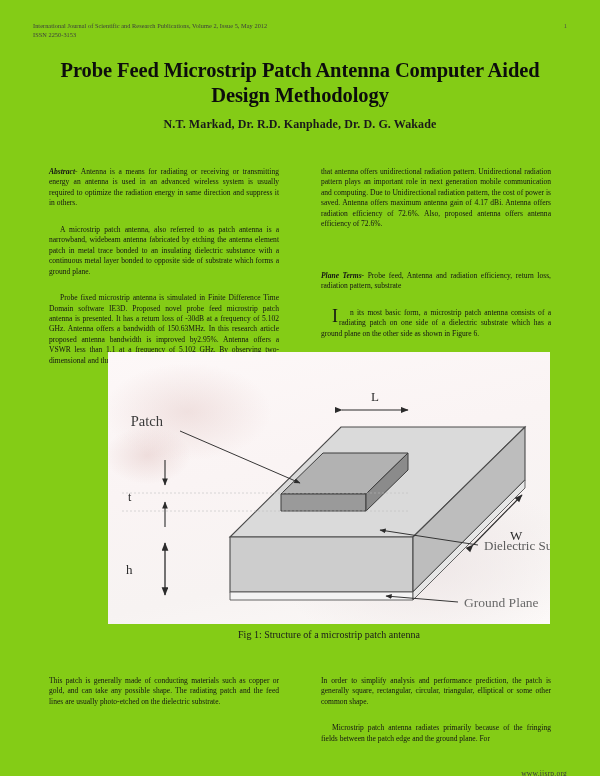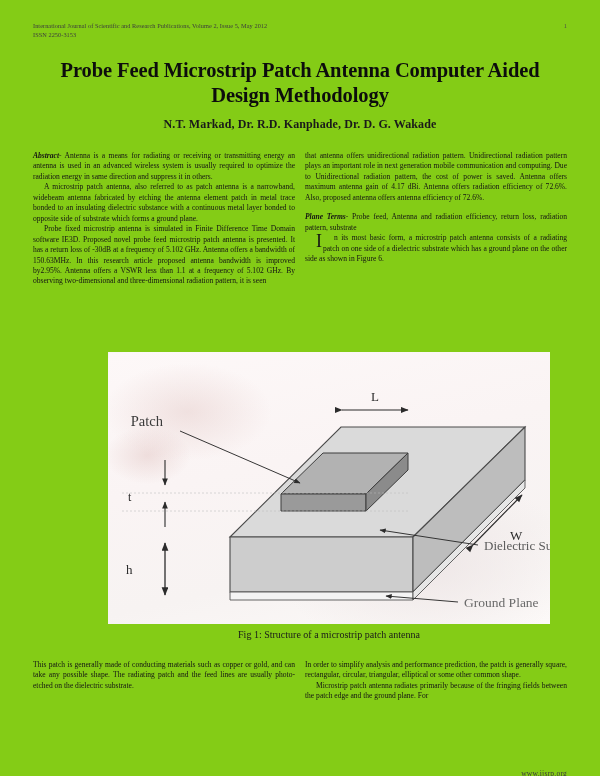--- a/index.html
+++ b/index.html
@@ -78,21 +78,21 @@
   }
   .col-left  { left: 33px; }
   .col-right { left: 305px; }
 
   .abstract-top { top: 151px; }
   .right-top    { top: 151px; }
   .left-bottom  { top: 660px; }
   .right-bottom { top: 660px; }
 
   .col p {
-    margin: 0;
+    margin: 16px;
     text-indent: 11px;
   }
   .col p.noindent { text-indent: 0; }
   .lead {
     font-weight: bold;
     font-style: italic;
   }
 
   .sec-head {
     text-align: center;

